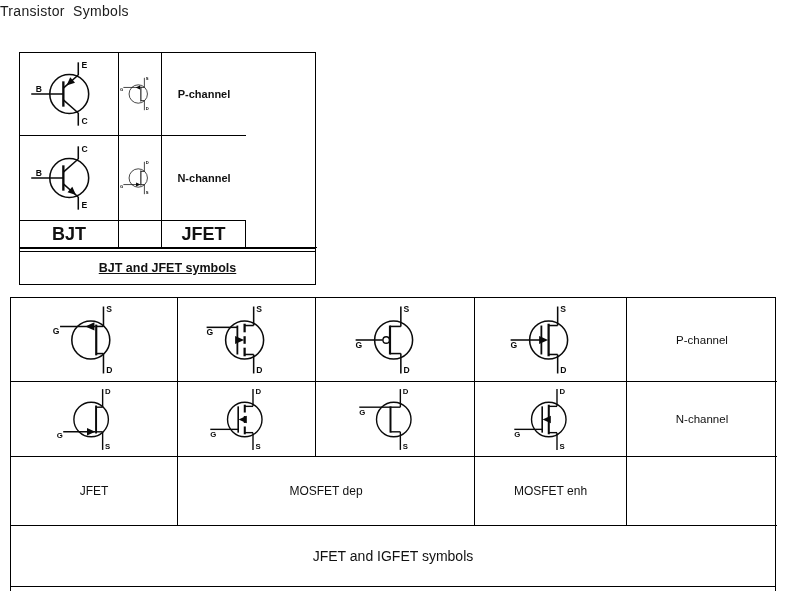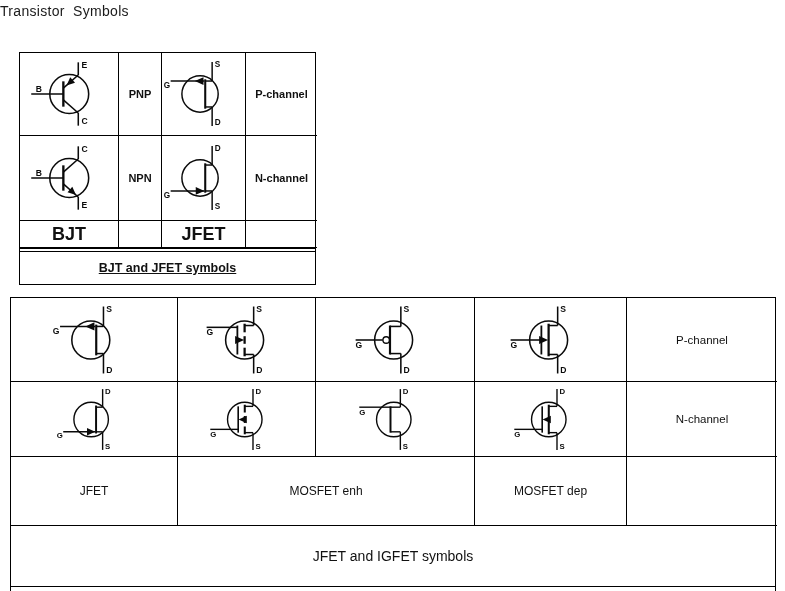--- a/index.html
+++ b/index.html
@@ -54,21 +54,20 @@
           <line x1="43.5" y1="35.5" x2="60" y2="21" stroke="#0a0a0a" stroke-width="1.7"></line>
           <line x1="60" y1="21" x2="60" y2="7" stroke="#0a0a0a" stroke-width="1.7"></line>
           <line x1="43.5" y1="48.5" x2="60" y2="63" stroke="#0a0a0a" stroke-width="1.7"></line>
           <line x1="60" y1="63" x2="60" y2="77" stroke="#0a0a0a" stroke-width="1.7"></line>
           <text x="13" y="40" font-size="9.5" font-weight="bold" fill="#0a0a0a">B</text>
           <text x="63.5" y="13" font-size="9.5" font-weight="bold" fill="#0a0a0a">E</text>
           <text x="63.5" y="75" font-size="9.5" font-weight="bold" fill="#0a0a0a">C</text>
           <polygon points="47,32.5 56.4,29.5 51.1,23.5" fill="#0a0a0a"></polygon>
         </svg>
       </div>
-    <div class="cell lbl-sm">PNP</div>
     <div class="cell">
         <svg viewBox="0 0 96 84" class="sym-svg" xmlns="http://www.w3.org/2000/svg">
           <circle cx="44" cy="42" r="21" fill="none" stroke="#0a0a0a" stroke-width="1.7"></circle>
           <line x1="50" y1="25" x2="50" y2="59" stroke="#0a0a0a" stroke-width="2.4"></line>
           <line x1="50" y1="27" x2="58" y2="27" stroke="#0a0a0a" stroke-width="1.7"></line>
           <line x1="58" y1="27" x2="58" y2="5" stroke="#0a0a0a" stroke-width="1.7"></line>
           <line x1="50" y1="57" x2="58" y2="57" stroke="#0a0a0a" stroke-width="1.7"></line>
           <line x1="58" y1="57" x2="58" y2="79" stroke="#0a0a0a" stroke-width="1.7"></line>
           <text x="61" y="11" font-size="9.5" font-weight="bold" fill="#0a0a0a">S</text>
           <text x="61" y="78" font-size="9.5" font-weight="bold" fill="#0a0a0a">D</text>
@@ -88,21 +87,20 @@
           <line x1="43.5" y1="35.5" x2="60" y2="21" stroke="#0a0a0a" stroke-width="1.7"></line>
           <line x1="60" y1="21" x2="60" y2="7" stroke="#0a0a0a" stroke-width="1.7"></line>
           <line x1="43.5" y1="48.5" x2="60" y2="63" stroke="#0a0a0a" stroke-width="1.7"></line>
           <line x1="60" y1="63" x2="60" y2="77" stroke="#0a0a0a" stroke-width="1.7"></line>
           <text x="13" y="40" font-size="9.5" font-weight="bold" fill="#0a0a0a">B</text>
           <text x="63.5" y="13" font-size="9.5" font-weight="bold" fill="#0a0a0a">C</text>
           <text x="63.5" y="75" font-size="9.5" font-weight="bold" fill="#0a0a0a">E</text>
           <polygon points="57.5,60.8 48.1,57.8 53.4,51.8" fill="#0a0a0a"></polygon>
         </svg>
       </div>
-    <div class="cell lbl-sm">NPN</div>
     <div class="cell">
         <svg viewBox="0 0 96 84" class="sym-svg" xmlns="http://www.w3.org/2000/svg">
           <circle cx="44" cy="42" r="21" fill="none" stroke="#0a0a0a" stroke-width="1.7"></circle>
           <line x1="50" y1="25" x2="50" y2="59" stroke="#0a0a0a" stroke-width="2.4"></line>
           <line x1="50" y1="27" x2="58" y2="27" stroke="#0a0a0a" stroke-width="1.7"></line>
           <line x1="58" y1="27" x2="58" y2="5" stroke="#0a0a0a" stroke-width="1.7"></line>
           <line x1="50" y1="57" x2="58" y2="57" stroke="#0a0a0a" stroke-width="1.7"></line>
           <line x1="58" y1="57" x2="58" y2="79" stroke="#0a0a0a" stroke-width="1.7"></line>
           <text x="61" y="11" font-size="9.5" font-weight="bold" fill="#0a0a0a">D</text>
           <text x="61" y="78" font-size="9.5" font-weight="bold" fill="#0a0a0a">S</text>
@@ -251,19 +249,19 @@
           <text x="59" y="78" font-size="9.5" font-weight="bold" fill="#0a0a0a">S</text>
           <line x1="4" y1="54" x2="38" y2="54" stroke="#0a0a0a" stroke-width="1.7"></line>
           <text x="4" y="63" font-size="9.5" font-weight="bold" fill="#0a0a0a">G</text>
           <polygon points="38.5,42 48.5,37.5 48.5,46.5" fill="#0a0a0a"></polygon>
         </svg>
       </div>
     <div class="cell last blbl">N-channel</div>
   </div>
   <div class="grid" style="grid-template-columns:167px 297px 152px 150px;height:69px">
     <div class="cell blbl2">JFET</div>
+    <div class="cell blbl2">MOSFET dep</div>
     <div class="cell blbl2">MOSFET enh</div>
-    <div class="cell blbl2">MOSFET dep</div>
     <div class="cell last"></div>
   </div>
   <div class="bcaption">JFET and IGFET symbols</div>
   <div class="sliver"></div>
 </div>
 
 </body></html>

